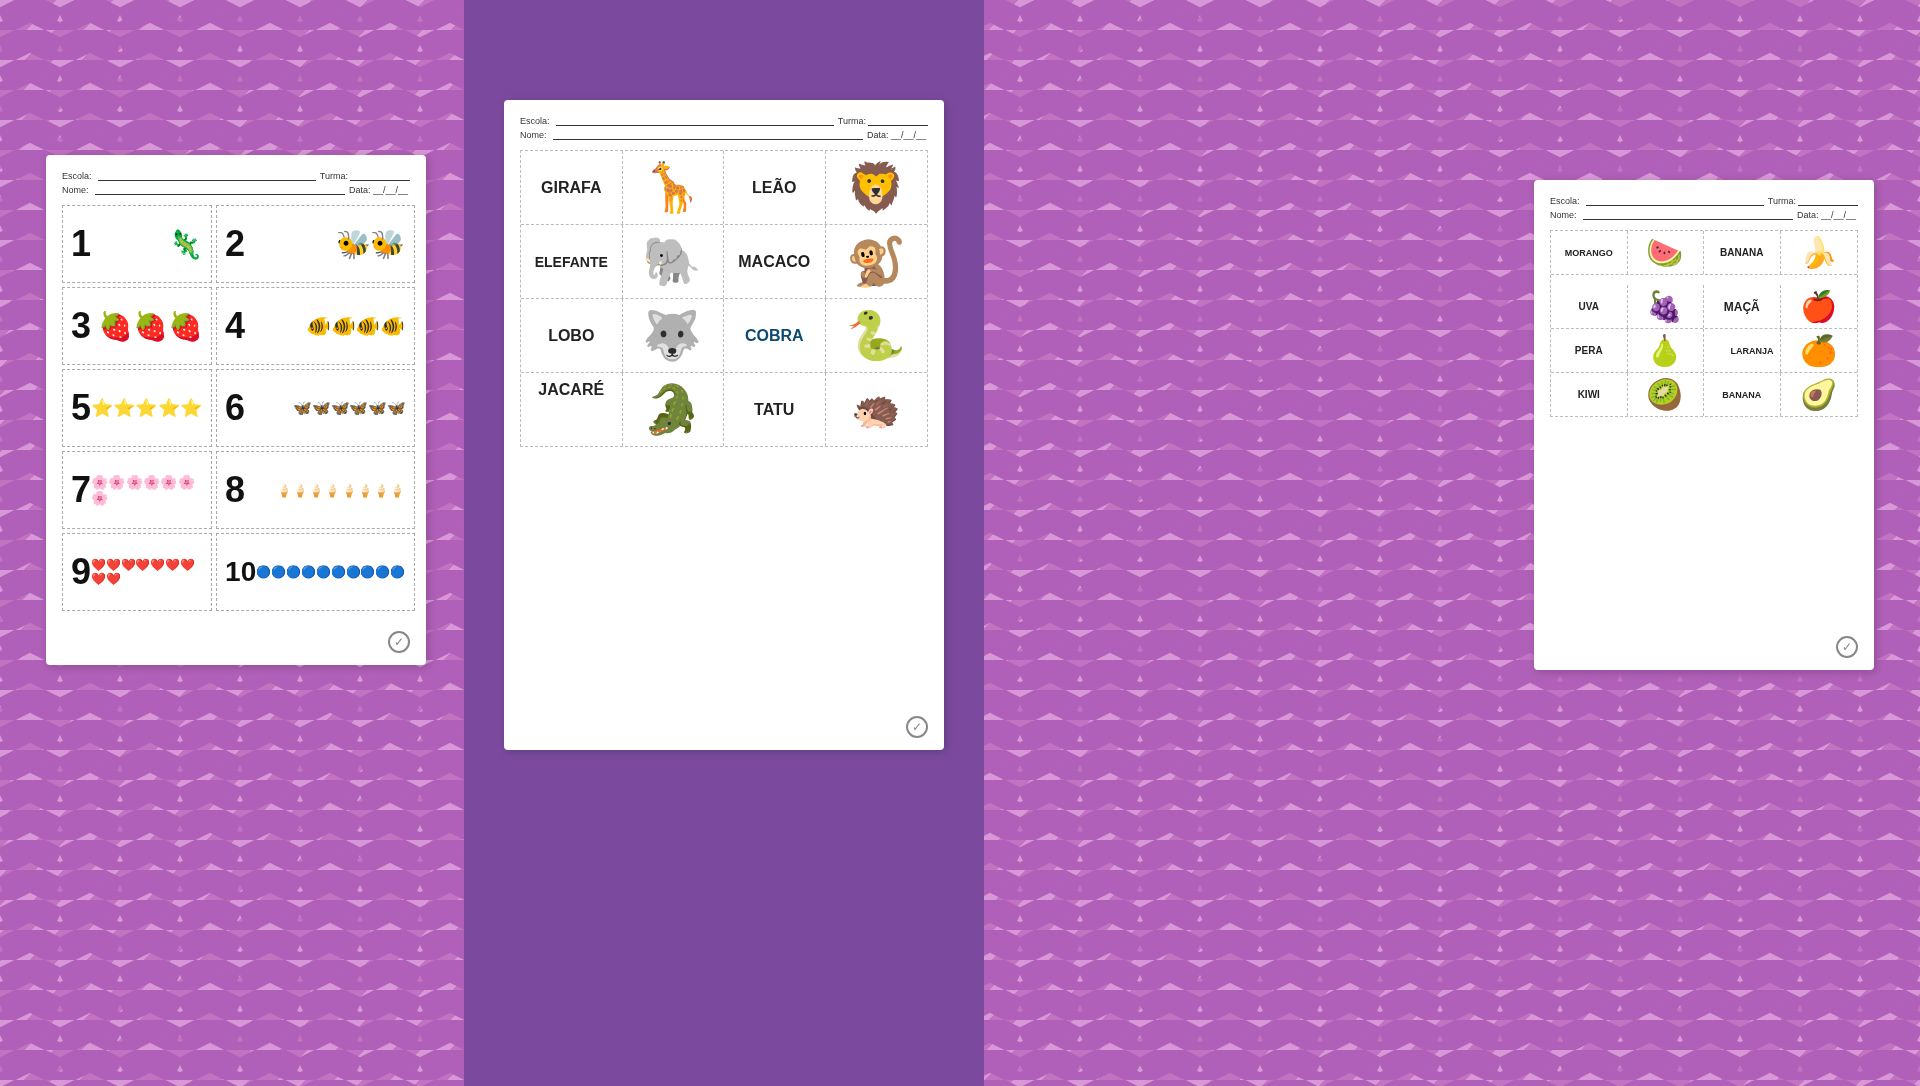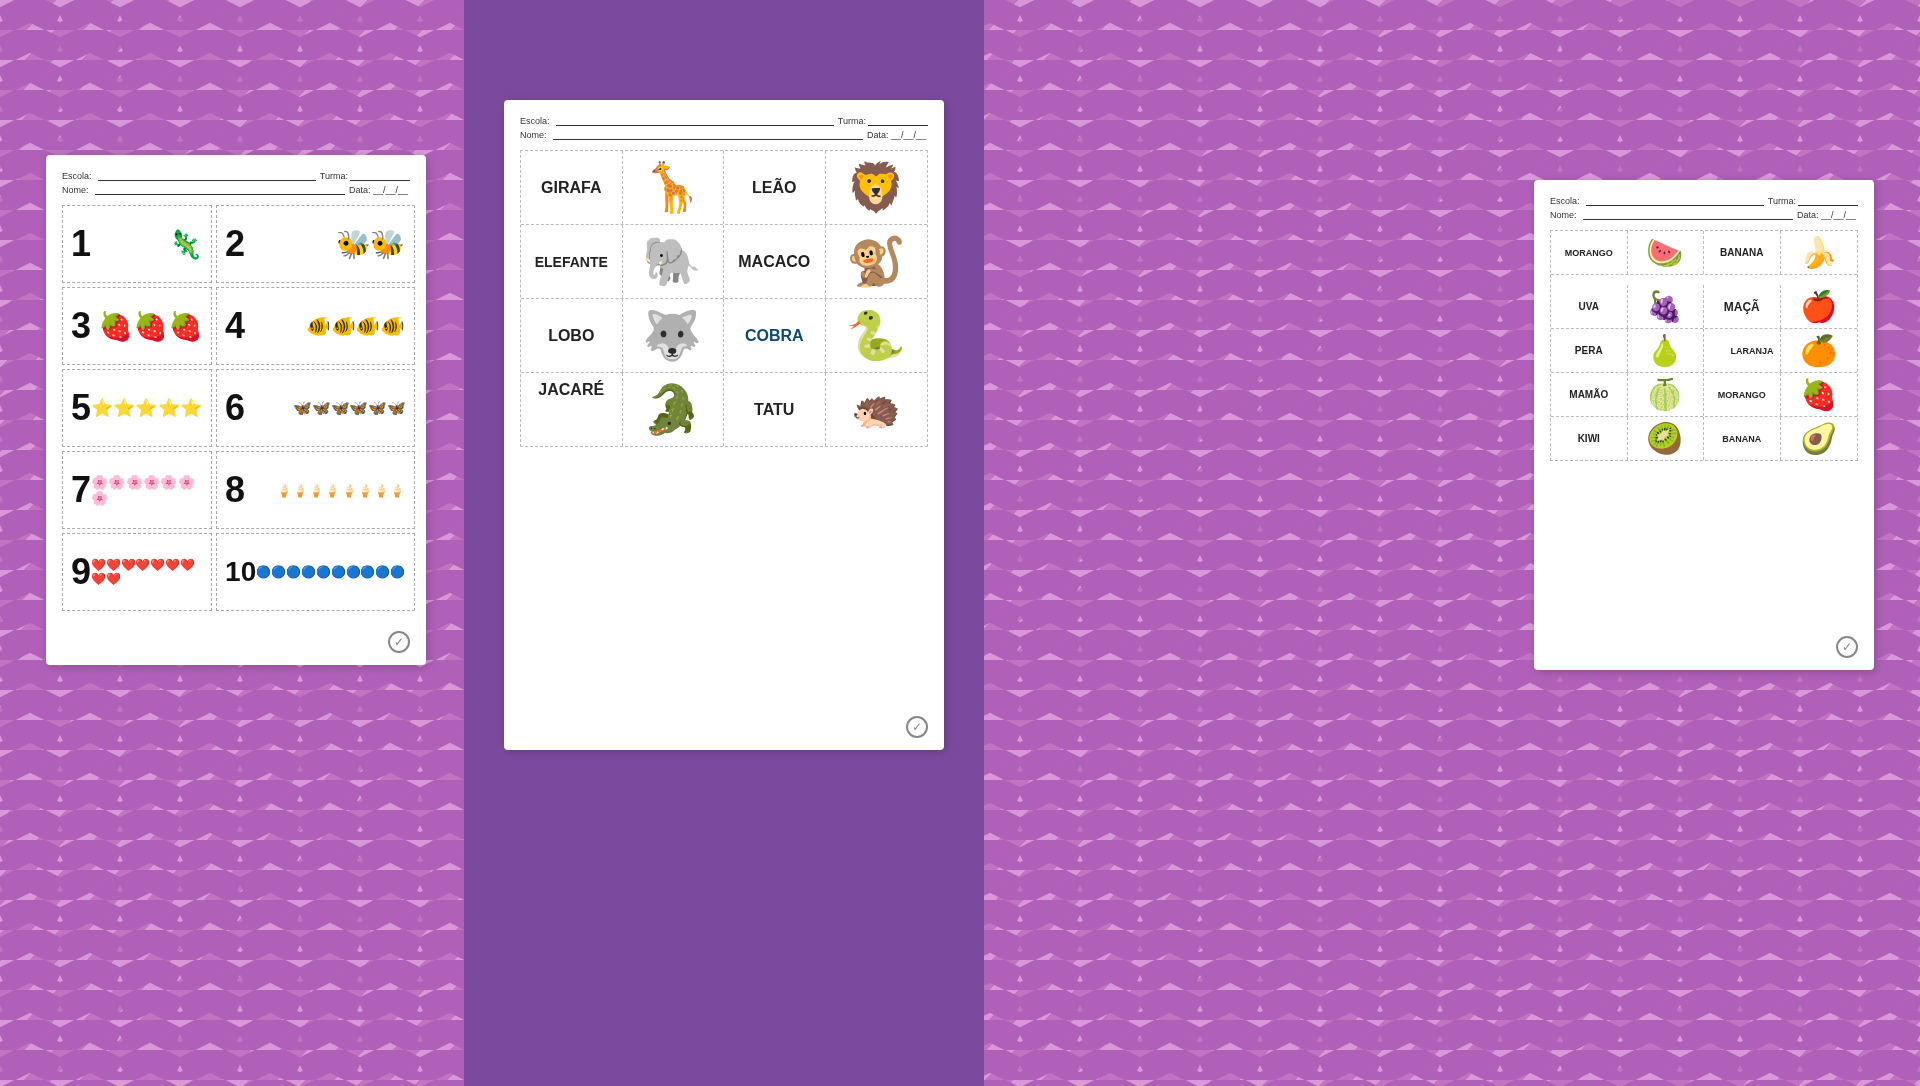--- a/index.html
+++ b/index.html
@@ -374,34 +374,20 @@
         <span style="font-size:30px;">🍐</span>
       </div>
       <div style="border-right:1px dashed #bbb; padding:6px; display:flex; align-items:center; justify-content:flex-end;">
         <span style="font-size:9px; font-weight:900; color:#222;">LARANJA</span>
       </div>
       <div style="padding:4px; display:flex; align-items:center; justify-content:center;">
         <span style="font-size:30px;">🍊</span>
       </div>
     </div>
 
-    <div style="display:grid; grid-template-columns:1fr 1fr 1fr 1fr; border-bottom:1px dashed #bbb;">
-      <div style="border-right:1px dashed #bbb; padding:6px; display:flex; align-items:center; justify-content:center;">
-        <span style="font-size:10px; font-weight:900; color:#222;">MAMÃO</span>
-      </div>
-      <div style="border-right:1px dashed #bbb; padding:4px; display:flex; align-items:center; justify-content:center;">
-        <span style="font-size:30px;">🍈</span>
-      </div>
-      <div style="border-right:1px dashed #bbb; padding:6px; display:flex; align-items:center; justify-content:center;">
-        <span style="font-size:9px; font-weight:900; color:#222;">MORANGO</span>
-      </div>
-      <div style="padding:4px; display:flex; align-items:center; justify-content:center;">
-        <span style="font-size:30px;">🍓</span>
-      </div>
-    </div>
 
     <div style="display:grid; grid-template-columns:1fr 1fr 1fr 1fr;">
       <div style="border-right:1px dashed #bbb; padding:6px; display:flex; align-items:center; justify-content:center;">
         <span style="font-size:10px; font-weight:900; color:#222;">KIWI</span>
       </div>
       <div style="border-right:1px dashed #bbb; padding:4px; display:flex; align-items:center; justify-content:center;">
         <span style="font-size:30px;">🥝</span>
       </div>
       <div style="border-right:1px dashed #bbb; padding:6px; display:flex; align-items:center; justify-content:center;">
         <span style="font-size:9px; font-weight:900; color:#222;">BANANA</span>

